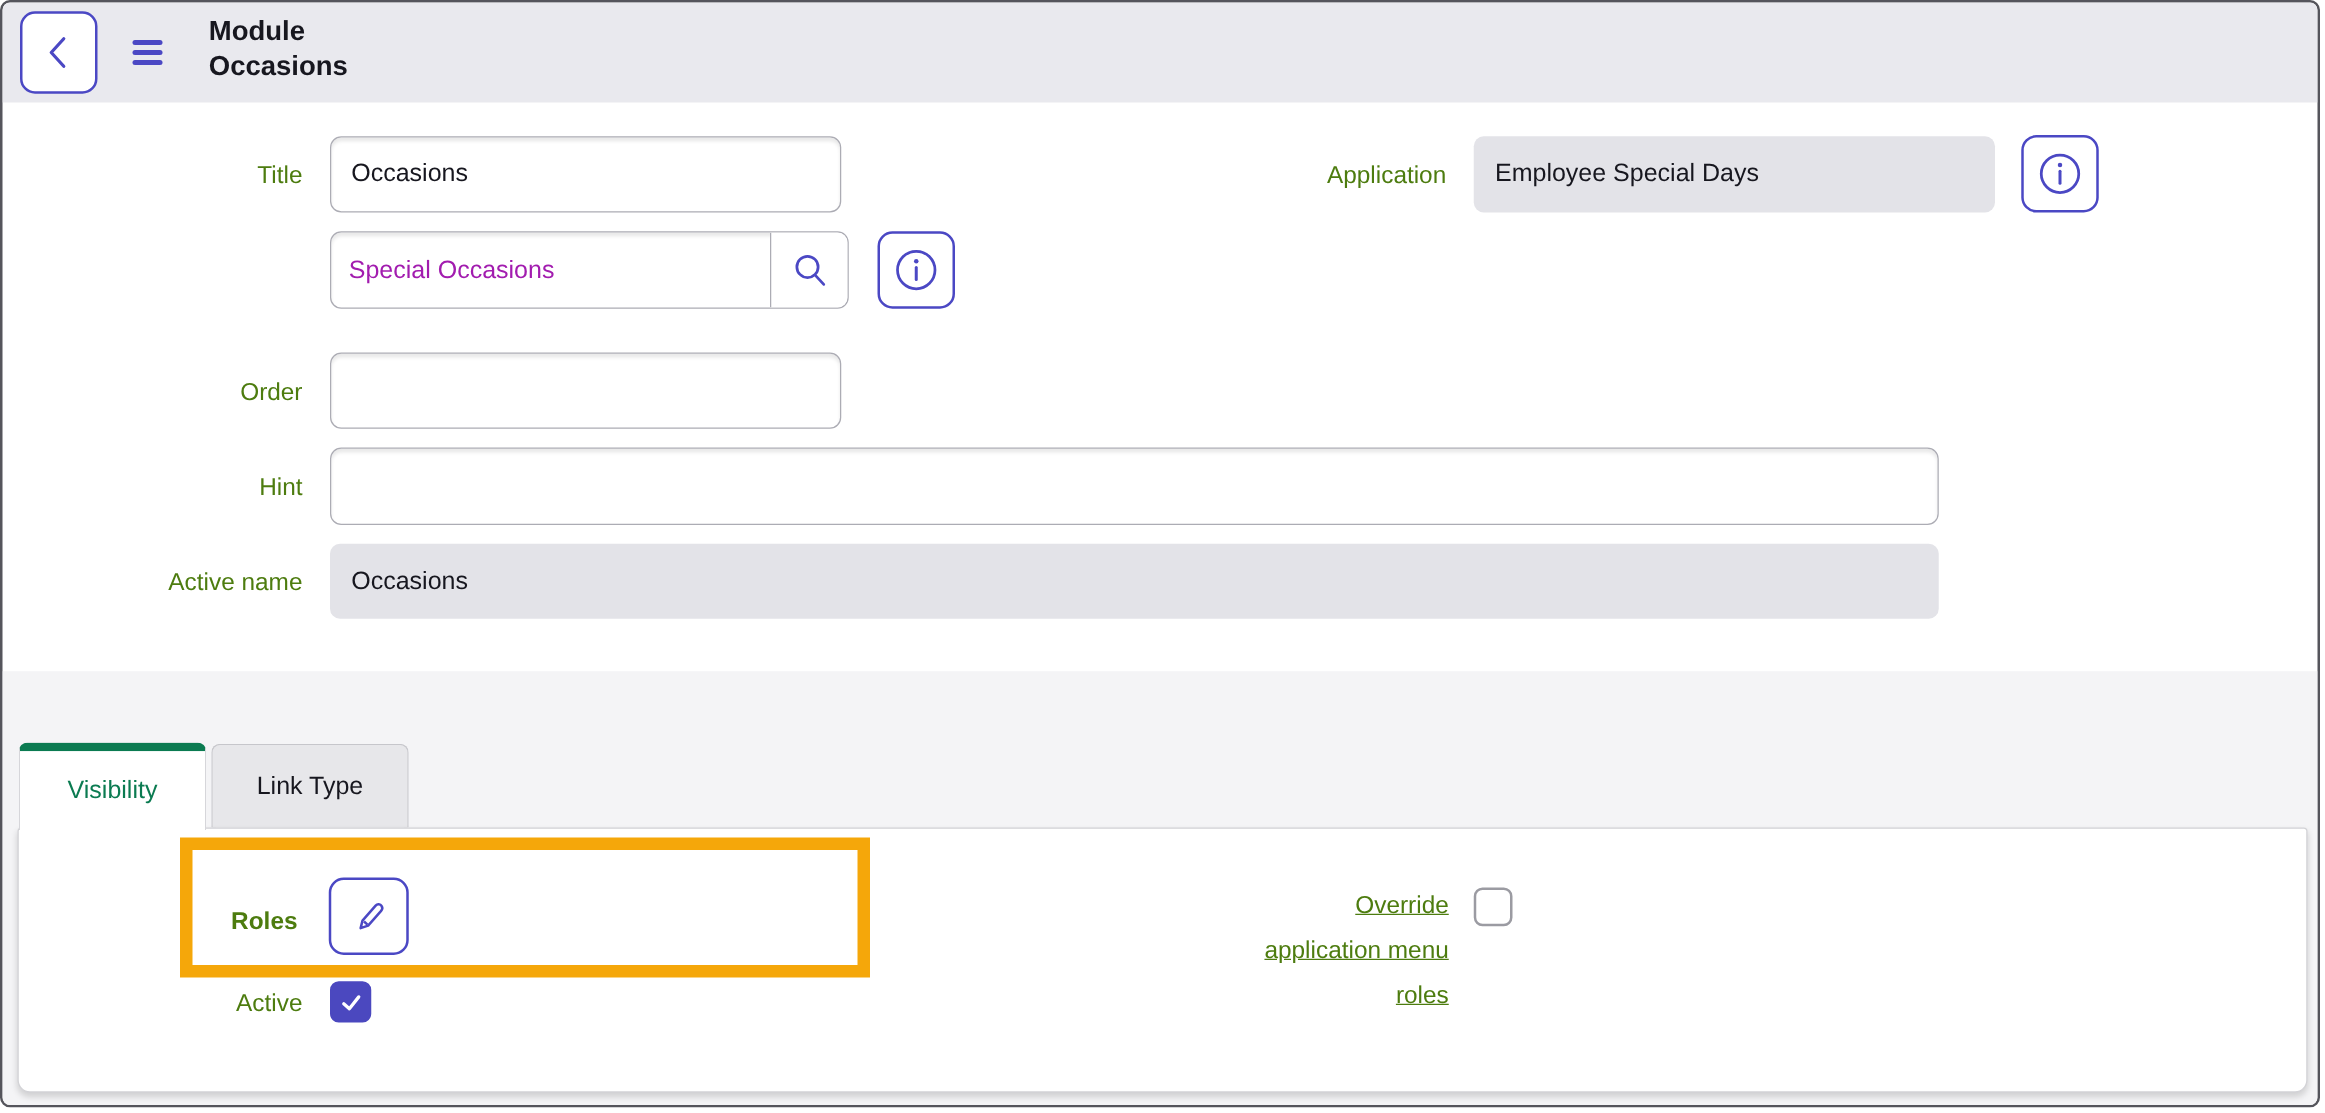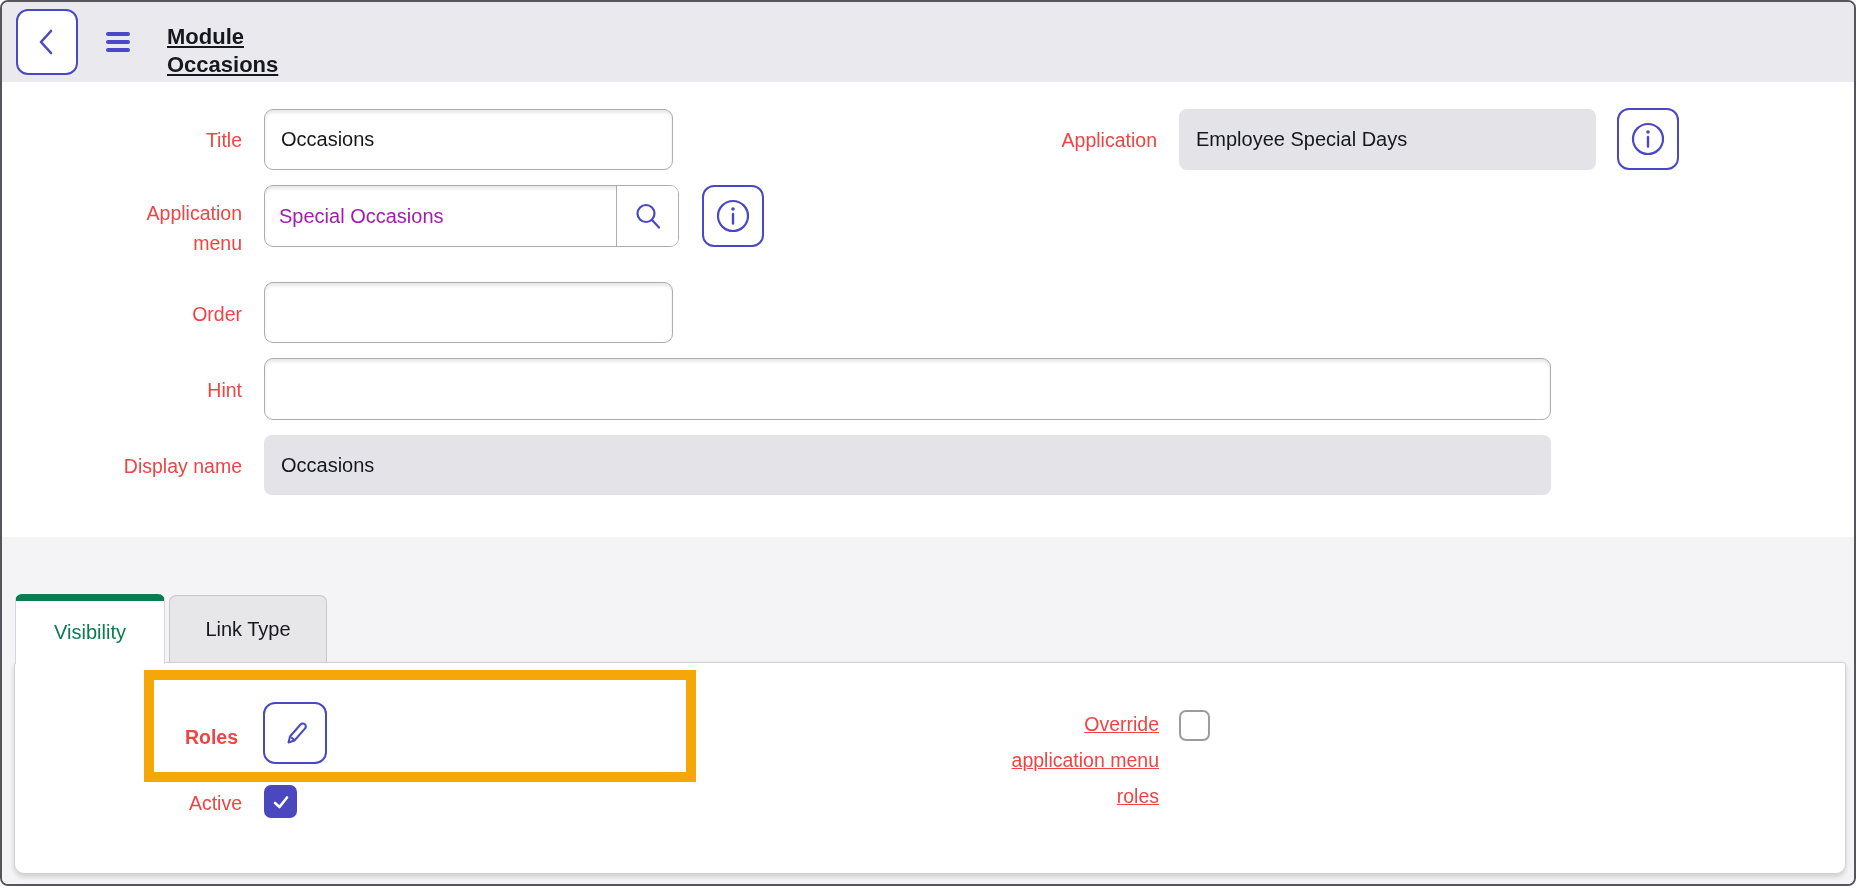--- a/index.html
+++ b/index.html
@@ -11,23 +11,23 @@
   }
   
   .header{position:absolute;left:0;top:0;right:0;height:80px;background:#e9e9ee;}
   .back-btn{
     position:absolute;left:14px;top:7px;width:62px;height:66px;
     background:#fff;border:2px solid #4b48c4;border-radius:12px;
     display:flex;align-items:center;justify-content:center;cursor:pointer;padding:0;
   }
   .hamburger{position:absolute;left:104px;top:30px;width:30px;height:24px;background:none;border:none;cursor:pointer;padding:0;}
   .hamburger .bar{display:block;width:24px;height:3.5px;background:#4b48c4;border-radius:2px;margin:0 0 4.5px 0;}
-  .page-title{position:absolute;left:165px;top:21px;font-size:22px;font-weight:bold;line-height:28px;color:#17171f;text-decoration:underline;}
+  .page-title{position:absolute;left:165px;top:9px;font-size:22px;font-weight:bold;line-height:28px;color:#17171f;}
   
-  .lbl{position:absolute;font-size:19.5px;color:#ef4444;text-align:right;line-height:25px;}
+  .lbl{position:absolute;font-size:19.5px;color:#4d7c0f;text-align:right;line-height:25px;}
   .txt-input{
     position:absolute;border:1.5px solid #acacb4;border-radius:9px;background:#fff;
     font-family:"Liberation Sans",sans-serif;font-size:20px;color:#17171f;padding:0 16px;
     box-shadow:inset 0 3px 3px rgba(0,0,0,0.09);outline:none;
   }
   .ro-field{
     position:absolute;background:#e3e3e8;border-radius:8px;
     display:flex;align-items:center;padding:0 17px;font-size:20px;color:#17171f;
   }
   .icon-btn{
@@ -111,21 +111,20 @@
   <button class="icon-btn" style="left:1615px;top:106px;width:62px;height:62px;">
     <span style="display:flex;">
       <svg width="34" height="34" viewBox="0 0 34 34" fill="none">
         <circle cx="17" cy="17" r="15" stroke="#4b48c4" stroke-width="2.2"></circle>
         <line x1="17" y1="15" x2="17" y2="24.5" stroke="#4b48c4" stroke-width="2.4" stroke-linecap="round"></line>
         <circle cx="17" cy="10" r="1.8" fill="#4b48c4"></circle>
       </svg>
     </span>
   </button>
 
-  <div class="lbl" style="left:128px;top:196px;width:112px;line-height:30px;">Application menu</div>
   <div class="combo">
     <input value="Special Occasions" style="">
     <button class="search-btn">
       <span style="display:flex;">
         <svg width="30" height="30" viewBox="0 0 30 30" fill="none">
           <circle cx="13" cy="12.5" r="8.5" stroke="#4b48c4" stroke-width="2.2"></circle>
           <line x1="19.5" y1="19.5" x2="26" y2="26.5" stroke="#4b48c4" stroke-width="2.2" stroke-linecap="round"></line>
         </svg>
       </span>
     </button>
@@ -139,21 +138,21 @@
       </svg>
     </span>
   </button>
 
   <div class="lbl" style="left:40px;top:300px;width:200px;">Order</div>
   <input class="txt-input" style="left: 262px; top: 280px; width: 409px; height: 61px;" value="">
 
   <div class="lbl" style="left:40px;top:376px;width:200px;">Hint</div>
   <input class="txt-input" style="left: 262px; top: 356px; width: 1287px; height: 62px;" value="">
 
-  <div class="lbl" style="left:40px;top:452px;width:200px;">Display name</div>
+  <div class="lbl" style="left:40px;top:452px;width:200px;">Active name</div>
   <div class="ro-field" style="left:262px;top:433px;width:1287px;height:60px;">
     <span>Occasions</span>
   </div>
 
   <div class="tab-section"></div>
 
   <div class="card"></div>
 
   <div class="tab tab-inactive">
     <span>Link Type</span>

